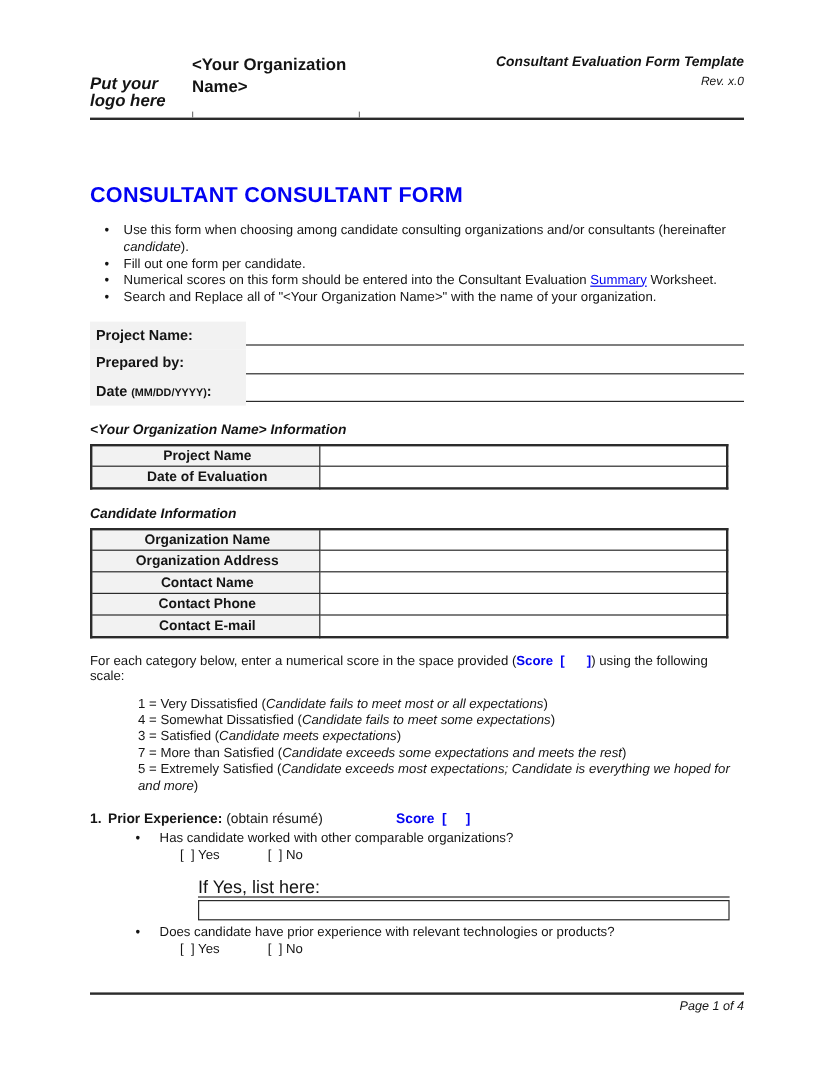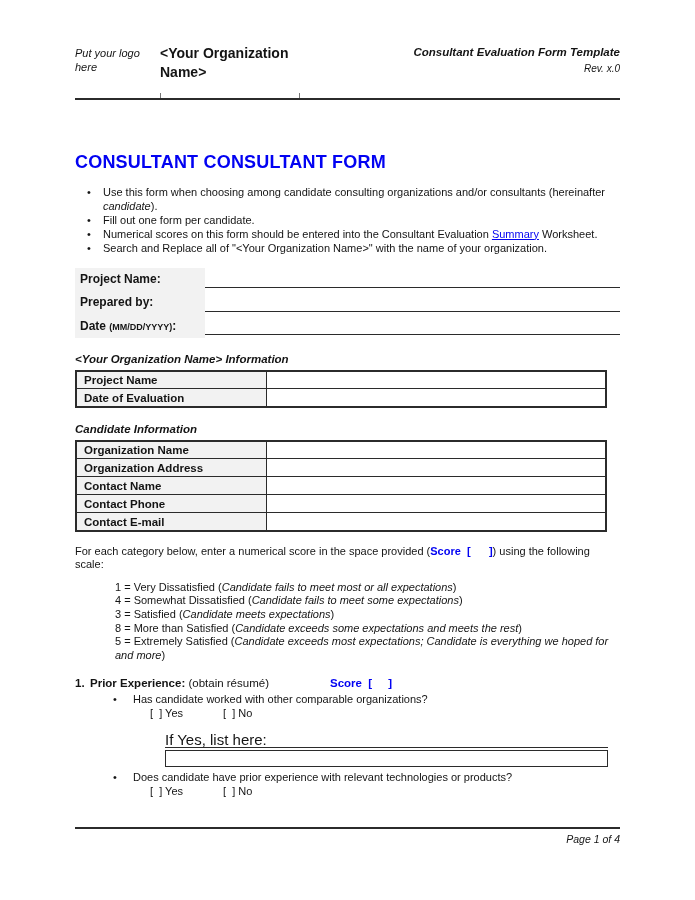--- a/index.html
+++ b/index.html
@@ -3,21 +3,21 @@
 <meta charset="utf-8">
 <style>
   * { margin:0; padding:0; box-sizing:border-box; }
   html,body { background:#ffffff; }
   body { width:695px; font-family:"Liberation Sans", sans-serif; color:#141414; }
   .page { position:relative; width:695px; height:900px; background:#fff; overflow:hidden; }
   .content { margin:0 75px; width:545px; }
 
   
   .hdr { display:flex; margin:44px 75px 0; padding-bottom:6px; border-bottom:2px solid #2b2b2b; position:relative; min-height:56px; }
-  .hdr-logo { width:85px; font-size:11px; font-weight:normal; font-style:italic; line-height:14px; padding-top:2px; }
+  .hdr-logo { width:85px; font-size:14px; font-weight:bold; font-style:italic; line-height:14px; padding-top:2px;margin-top:16px; }
   .hdr-org { width:140px; font-size:14px; font-weight:bold; line-height:19px; }
   .hdr-right { flex:1; text-align:right; }
   .hdr-title { font-size:11.5px; font-weight:bold; font-style:italic; padding-top:2px; }
   .hdr-rev { font-size:10px; font-style:italic; margin-top:5px; }
   .hdr-tick { position:absolute; bottom:0; width:1px; height:5px; background:#777; }
   .tick1 { left:85px; } .tick2 { left:224px; }
 
   
   .doc-title { margin-top:52px; font-size:18px; font-weight:bold; color:#0202f2; letter-spacing:.2px; }
 
@@ -35,21 +35,21 @@
   .lbl-small { font-size:9px; font-weight:bold; }
   .pblock-field { flex:1; position:relative; }
   .pblock-field .line { position:absolute; left:0; right:0; bottom:3px; border-bottom:1px solid #2b2b2b; }
 
   
   .sec-heading { margin-top:15px; font-size:11.5px; font-weight:bold; font-style:italic; }
 
   
   table.form { border-collapse:collapse; width:532px; margin-top:5px; border:2px solid #2b2b2b; }
   table.form td { border:1px solid #2b2b2b; height:18px; font-size:11.5px; vertical-align:middle; }
-  td.cell-label { width:190px; background:#f2f2f2; font-weight:bold; padding:1px 4px 1px 7px; }
+  td.cell-label { width:190px; background:#f2f2f2; font-weight:bold; padding:1px 4px 1px 7px;text-align:center; }
   td.cell-value { padding:1px 4px; }
 
   
   .intro-par { margin-top:13px; font-size:11px; line-height:13.5px; }
   .score-blue { color:#0202f2; font-weight:bold; white-space:pre; }
   .scale { margin:9px 0 0 40px; width:505px; font-size:11px; line-height:13.6px; }
 
   
   .s1-head { margin-top:15px; position:relative; font-size:11.5px; padding-left:15px; }
   .s1-num { position:absolute; left:0; font-weight:bold; }
@@ -151,21 +151,21 @@
       </tr>
     </tbody>
       </table>
 
     <div class="intro-par"><span>For each category below, enter a numerical score in the space provided (</span><span class="score-blue">Score  [      ]</span><span>) using the following scale:</span></div>
 
     <div class="scale">
       <div><span>1 = Very Dissatisfied (</span><span class="i">Candidate fails to meet most or all expectations</span><span>)</span></div>
       <div><span>4 = Somewhat Dissatisfied  (</span><span class="i">Candidate fails to meet some expectations</span><span>)</span></div>
       <div><span>3 = Satisfied (</span><span class="i">Candidate meets expectations</span><span>)</span></div>
-      <div><span>8 = More than Satisfied (</span><span class="i">Candidate exceeds some expectations and meets the rest</span><span>)</span></div>
+      <div><span>7 = More than Satisfied (</span><span class="i">Candidate exceeds some expectations and meets the rest</span><span>)</span></div>
       <div><span>5 = Extremely Satisfied (</span><span class="i">Candidate exceeds most expectations; Candidate is everything we hoped for and more</span><span>)</span></div>
     </div>
 
     <div class="s1-head">
       <span class="s1-num">1.</span>
       <span class="s1-title">Prior Experience: </span>
       <span class="s1-note">(obtain résumé)</span>
       <span class="s1-score score-blue">Score  [     ]</span>
     </div>
 

